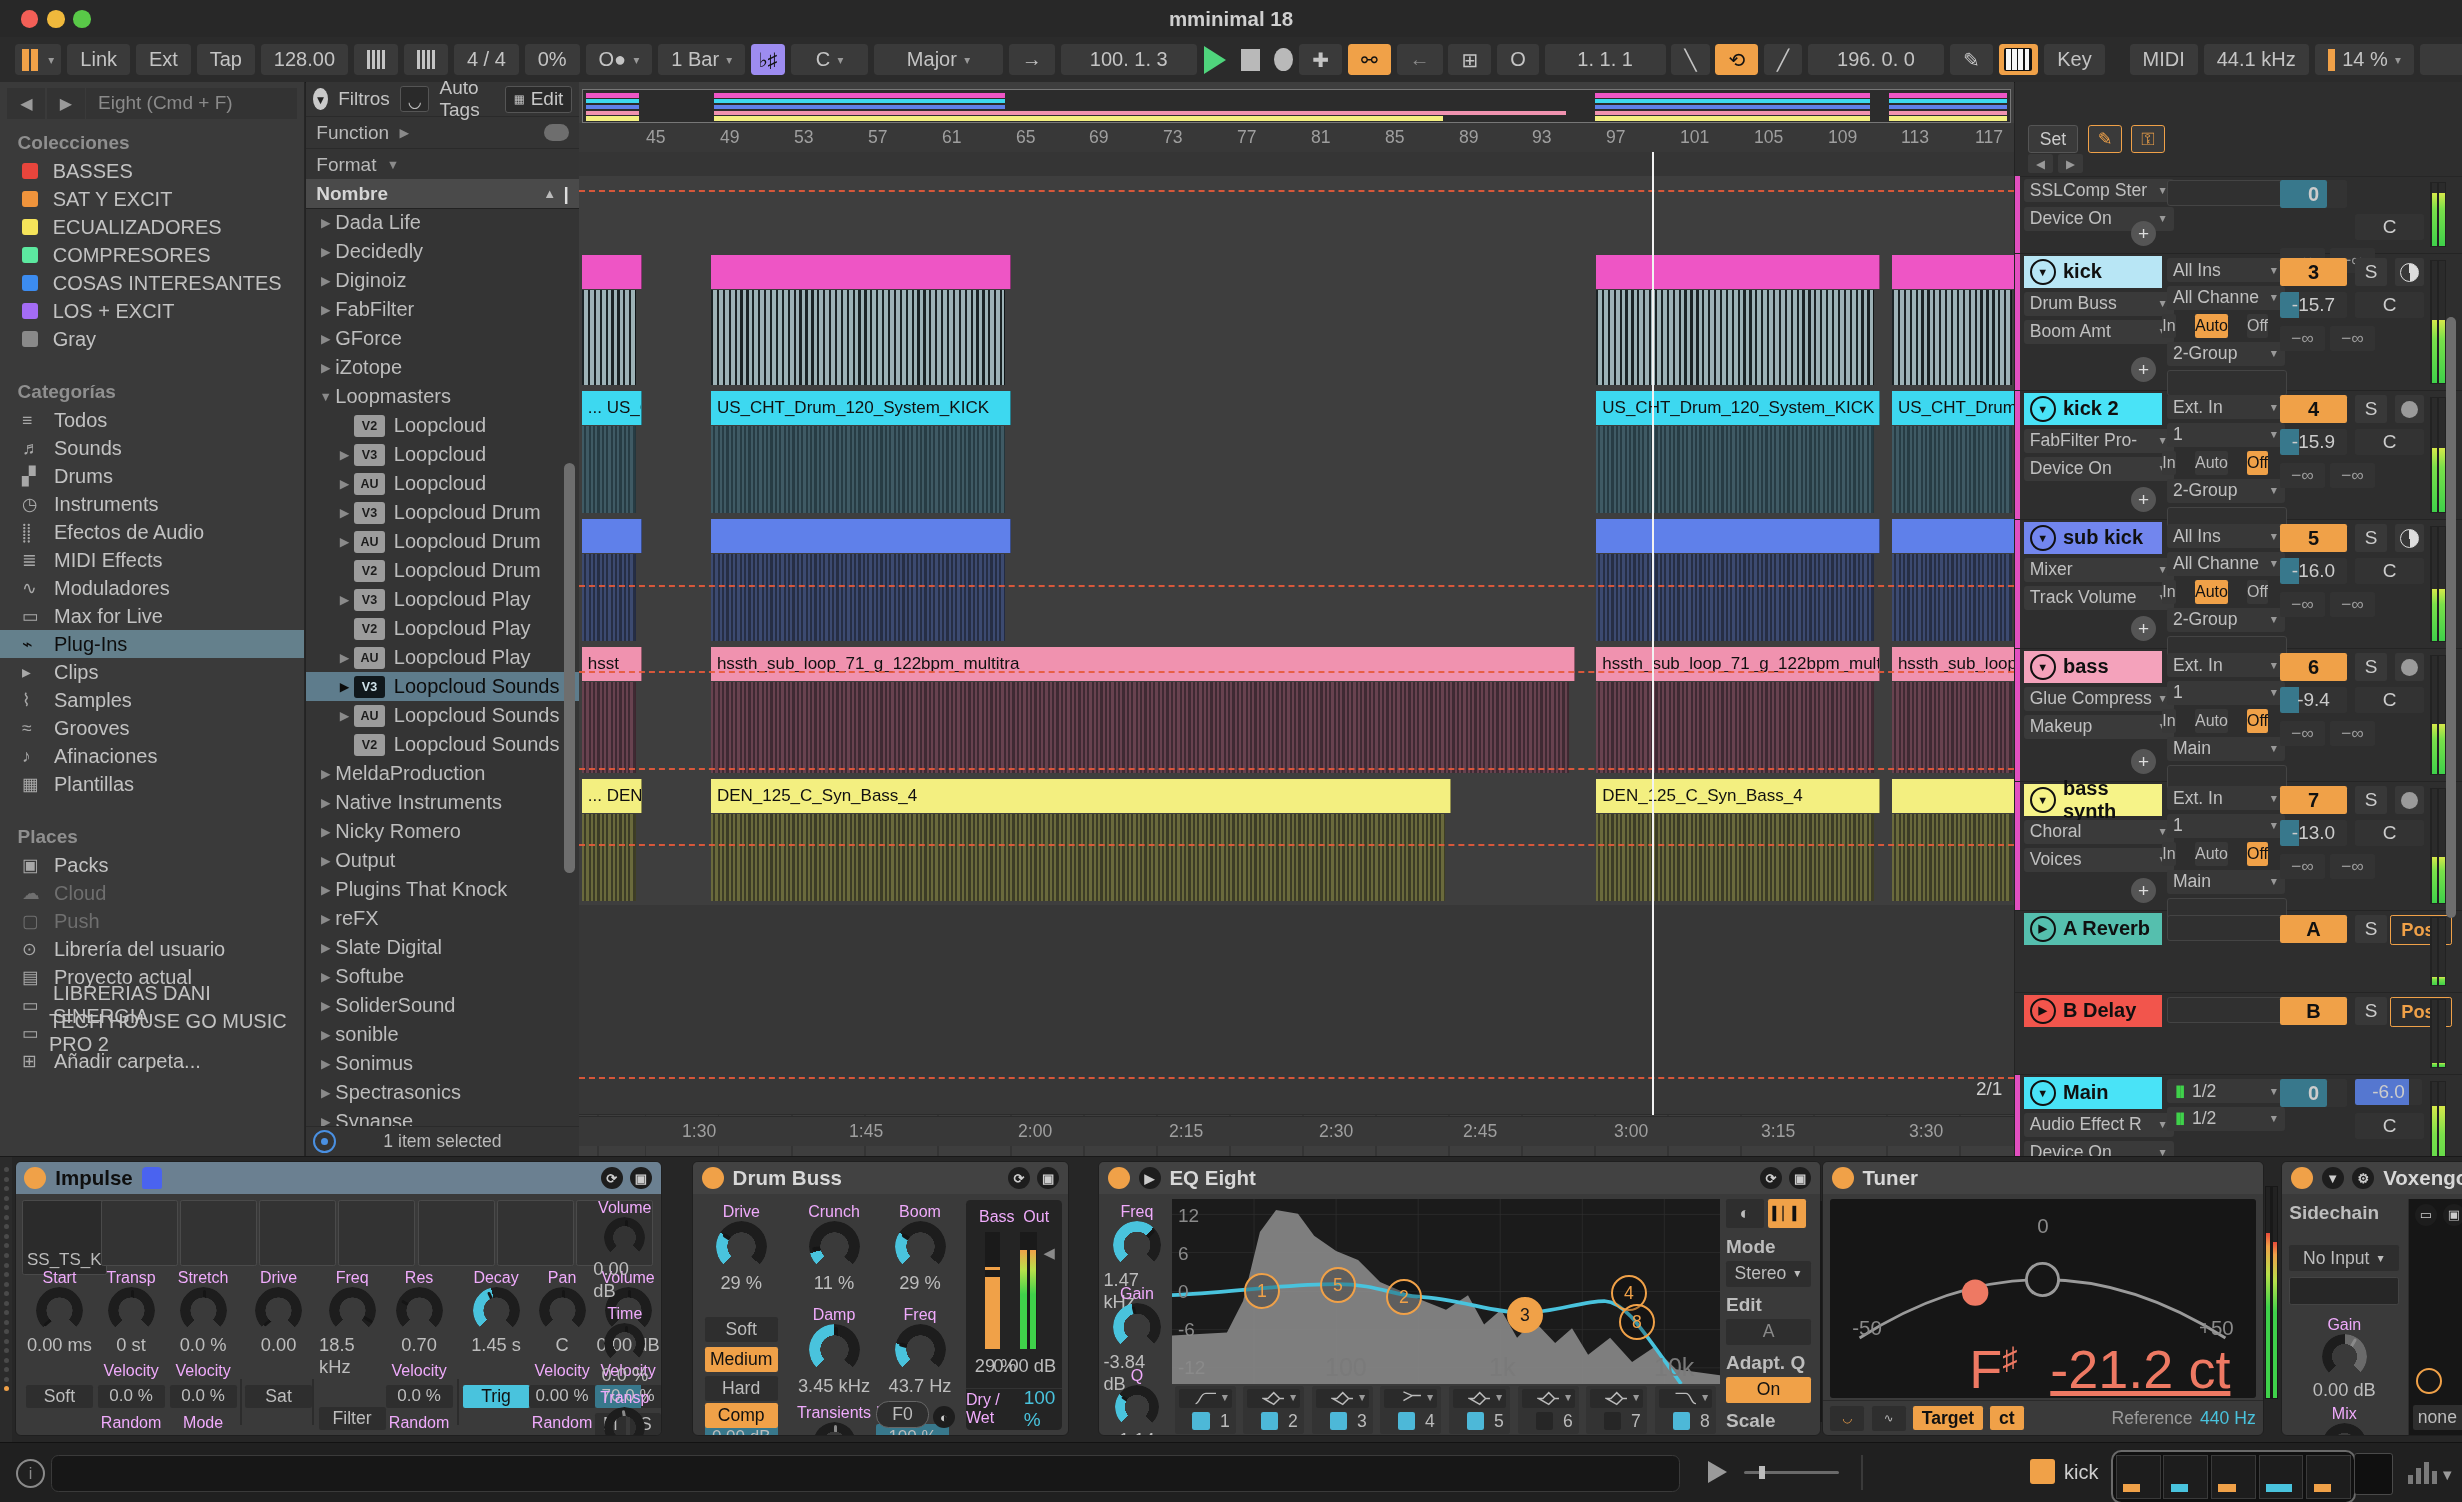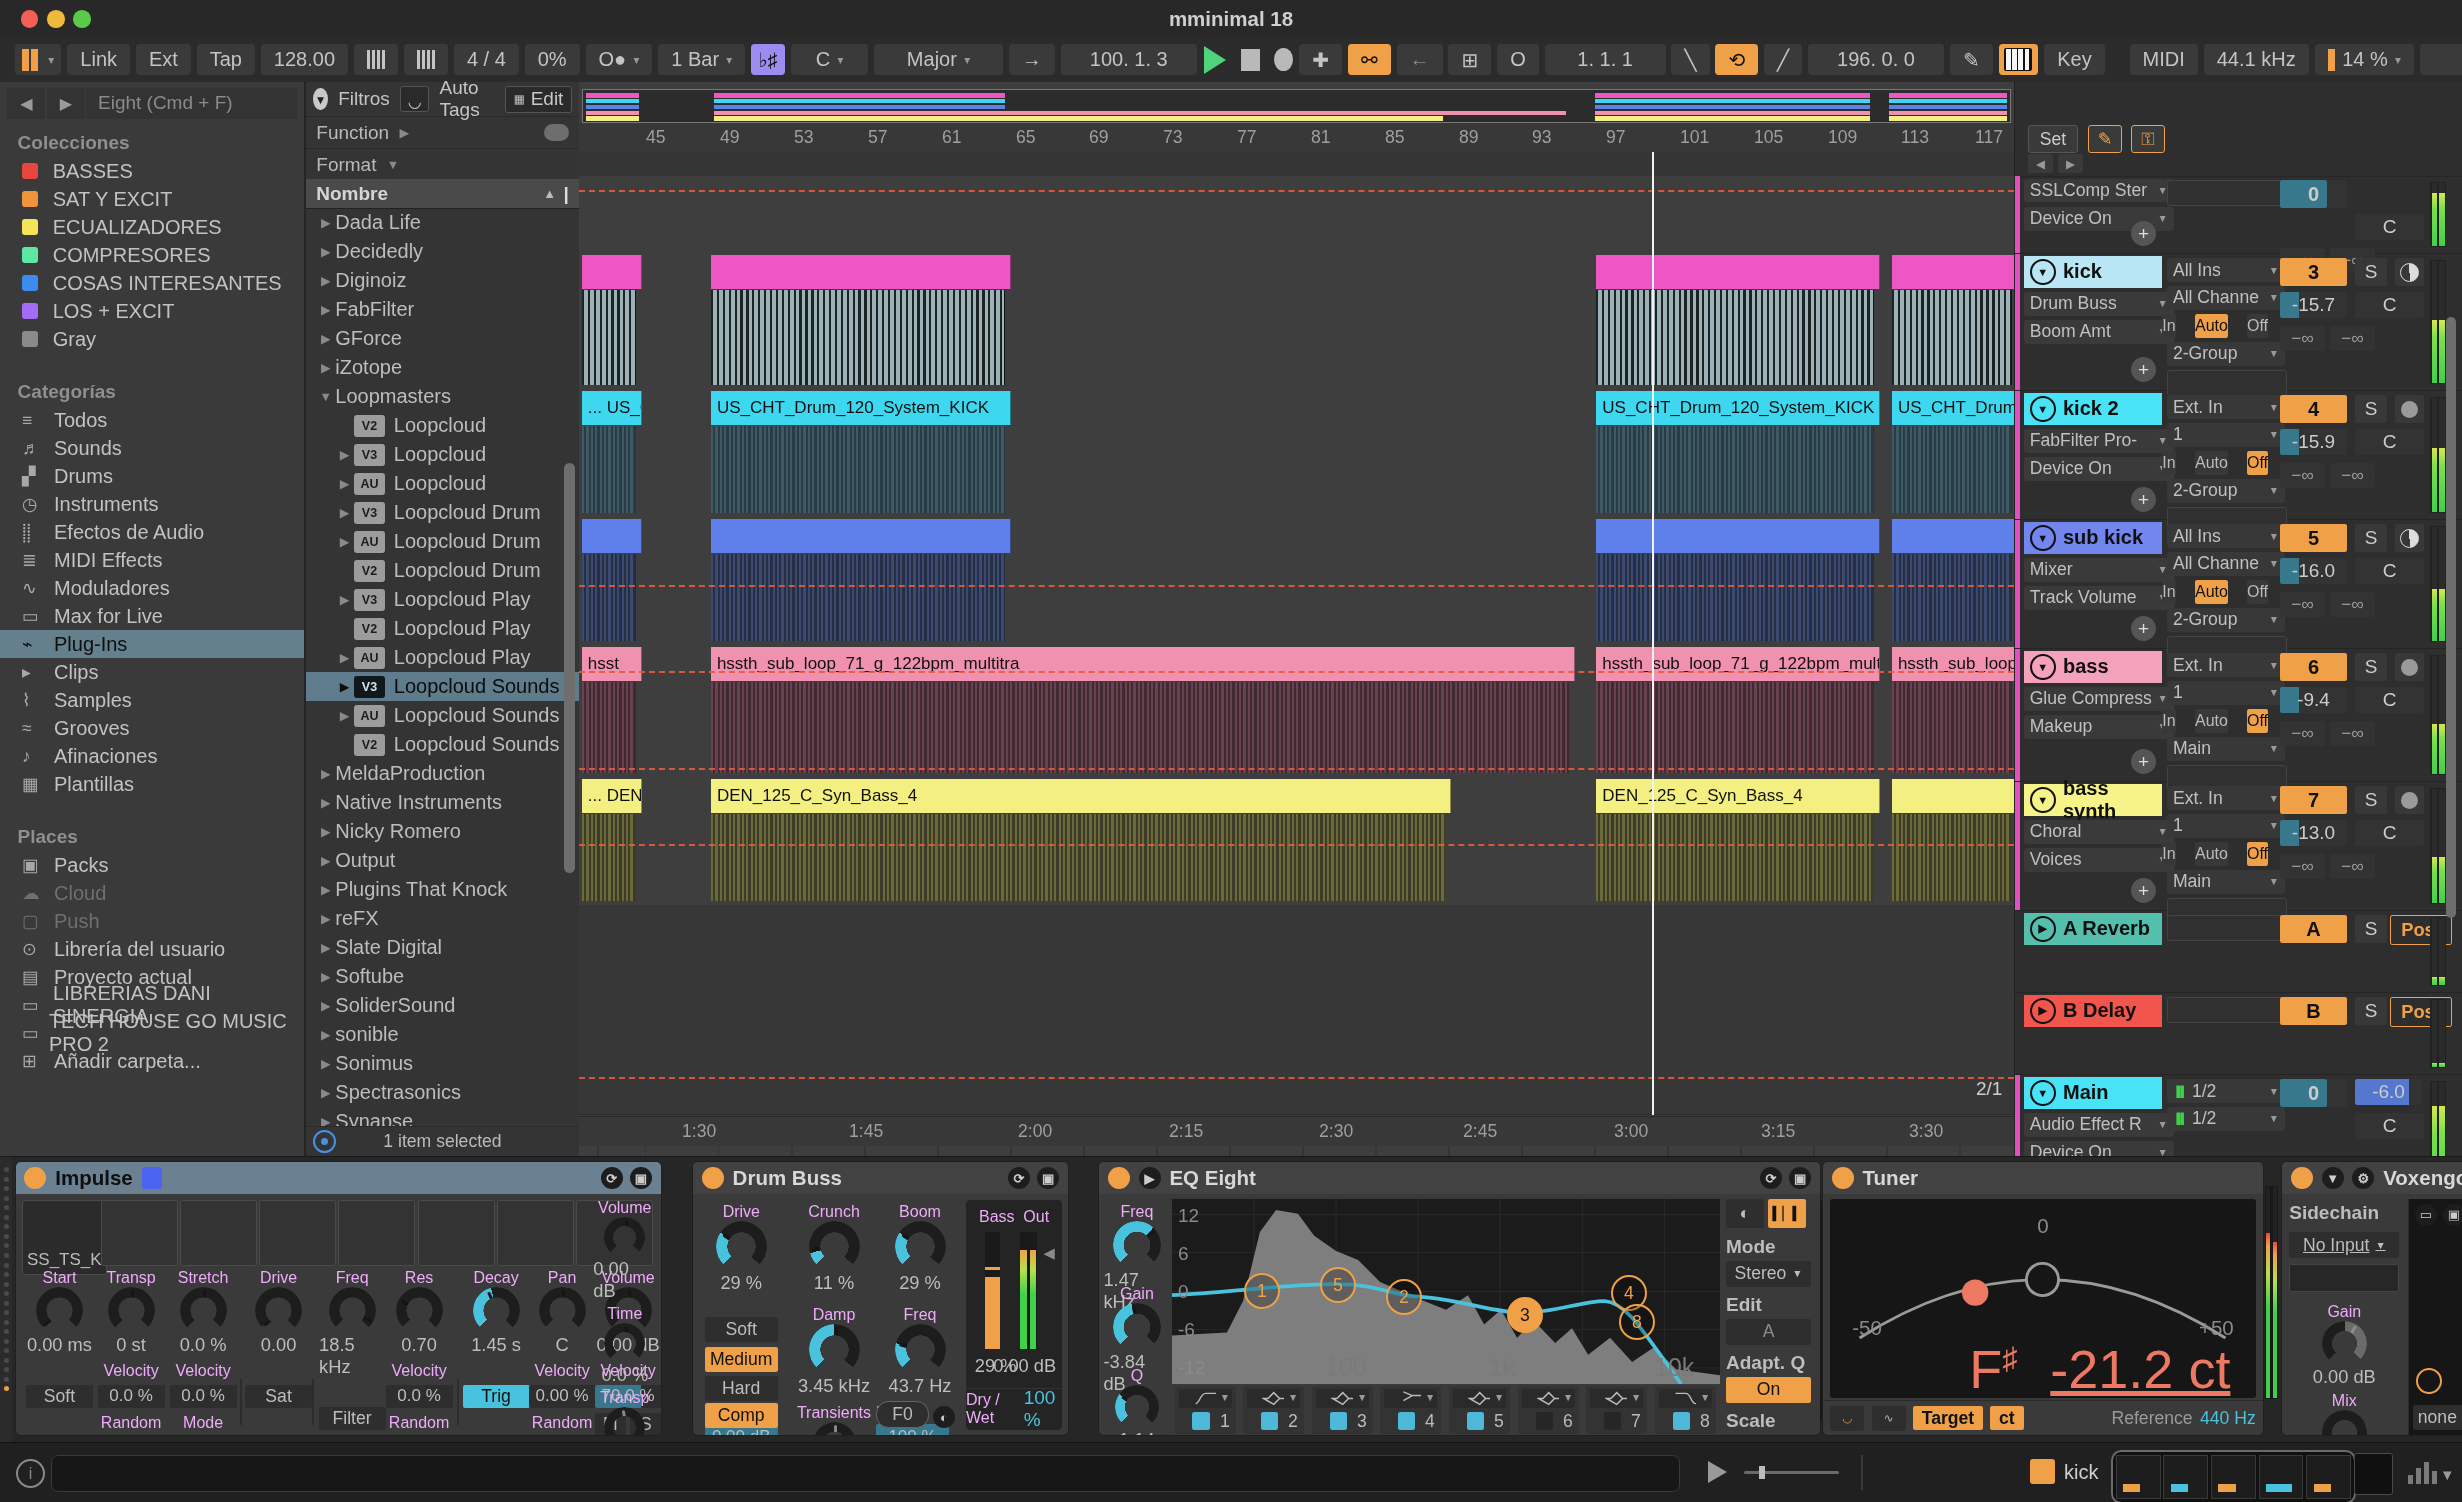--- a/index.html
+++ b/index.html
@@ -1609,21 +1609,21 @@
 
     <div class="dev" style="left:2281px;width:182px;border-radius:5.9px 0 0 5.9px;">
       <div class="dev-title">
         <span class="on-dot"></span>
         <span class="circ-ic">▼</span>
         <span class="circ-ic">⚙</span>
         <span style="white-space:nowrap;">Voxengo SPA</span>
       </div>
       <div style="position:absolute;left:7.3px;top:40px;width:110px;">
         <div class="eq-side-lbl">Sidechain</div>
-        <div class="dv-btn" style="height:26px;margin-top:8px;text-decoration:underline;">
+        <div class="dv-btn" style="height:26px;margin-top:21px;">
             <span>No Input</span>
             <span style="font-size:10.3px;margin-left:5.9px;">▼</span>
           </div>
         <div class="dv-btn" style="height:26px;margin-top:5.9px;background:#272727;border:0.7px solid #444;"></div>
         <div class="kwrap" style="margin-top:10.3px;">
           <span class="klabel">Gain</span>
           <span class="knob" style="--p:50;--rc:#6a6a6a;width:45px;height:45px;">
               <i class="kptr lt" style="transform:rotate(30deg);"></i>
             </span>
           <span class="kval">0.00 dB</span>

